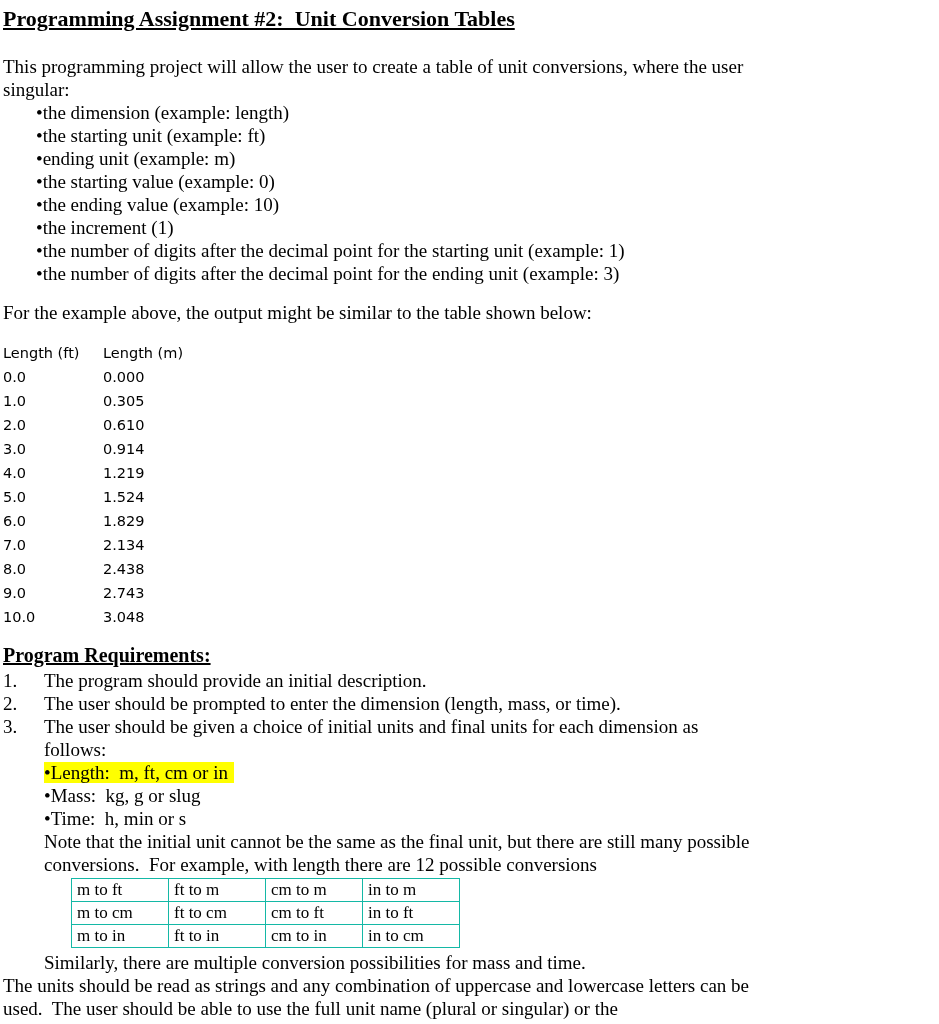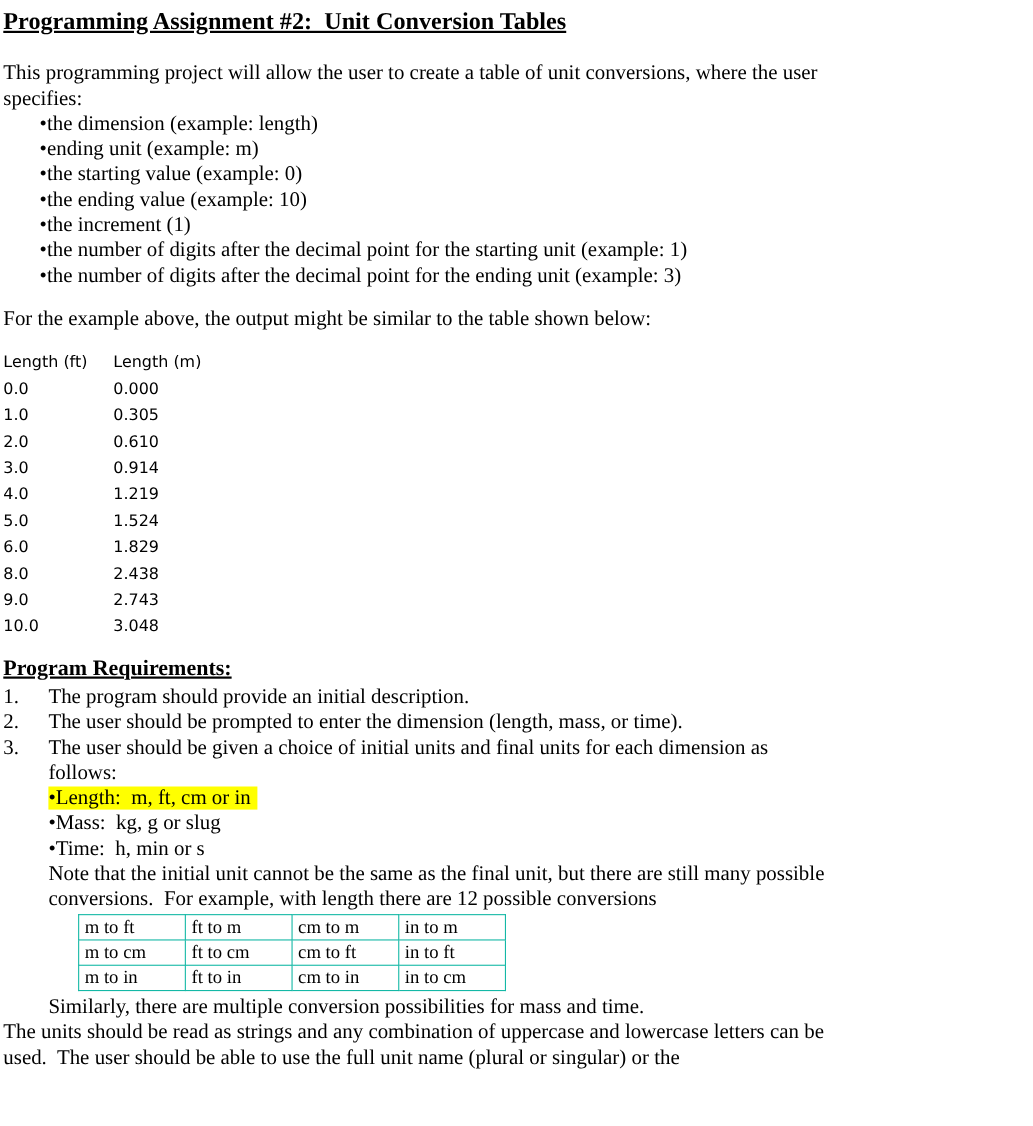--- a/index.html
+++ b/index.html
@@ -75,25 +75,26 @@
 </style>
 </head>
 <body>
 
 <div class="page">
 
   <div class="title t"><span>Programming Assignment #2:  Unit Conversion Tables</span></div>
 
   <div>
     <div class="t">This programming project will allow the user to create a table of unit conversions, where the user</div>
-    <div class="t">specifies:</div>
+    <div class="t">singular:</div>
   </div>
 
   <ul class="spec-list">
     <li class="t">the dimension (example: length)</li>
+    <li class="t">the starting unit (example: ft)</li>
     <li class="t">ending unit (example: m)</li>
     <li class="t">the starting value (example: 0)</li>
     <li class="t">the ending value (example: 10)</li>
     <li class="t">the increment (1)</li>
     <li class="t">the number of digits after the decimal point for the starting unit (example: 1)</li>
     <li class="t">the number of digits after the decimal point for the ending unit (example: 3)</li>
   </ul>
 
   <div class="caption t">For the example above, the output might be similar to the table shown below:</div>
 
@@ -122,20 +123,24 @@
       <span class="oc1 t">4.0</span>
       <span class="oc2 t">1.219</span>
     </div>
     <div class="out-row">
       <span class="oc1 t">5.0</span>
       <span class="oc2 t">1.524</span>
     </div>
     <div class="out-row">
       <span class="oc1 t">6.0</span>
       <span class="oc2 t">1.829</span>
+    </div>
+    <div class="out-row">
+      <span class="oc1 t">7.0</span>
+      <span class="oc2 t">2.134</span>
     </div>
     <div class="out-row">
       <span class="oc1 t">8.0</span>
       <span class="oc2 t">2.438</span>
     </div>
     <div class="out-row">
       <span class="oc1 t">9.0</span>
       <span class="oc2 t">2.743</span>
     </div>
     <div class="out-row">

